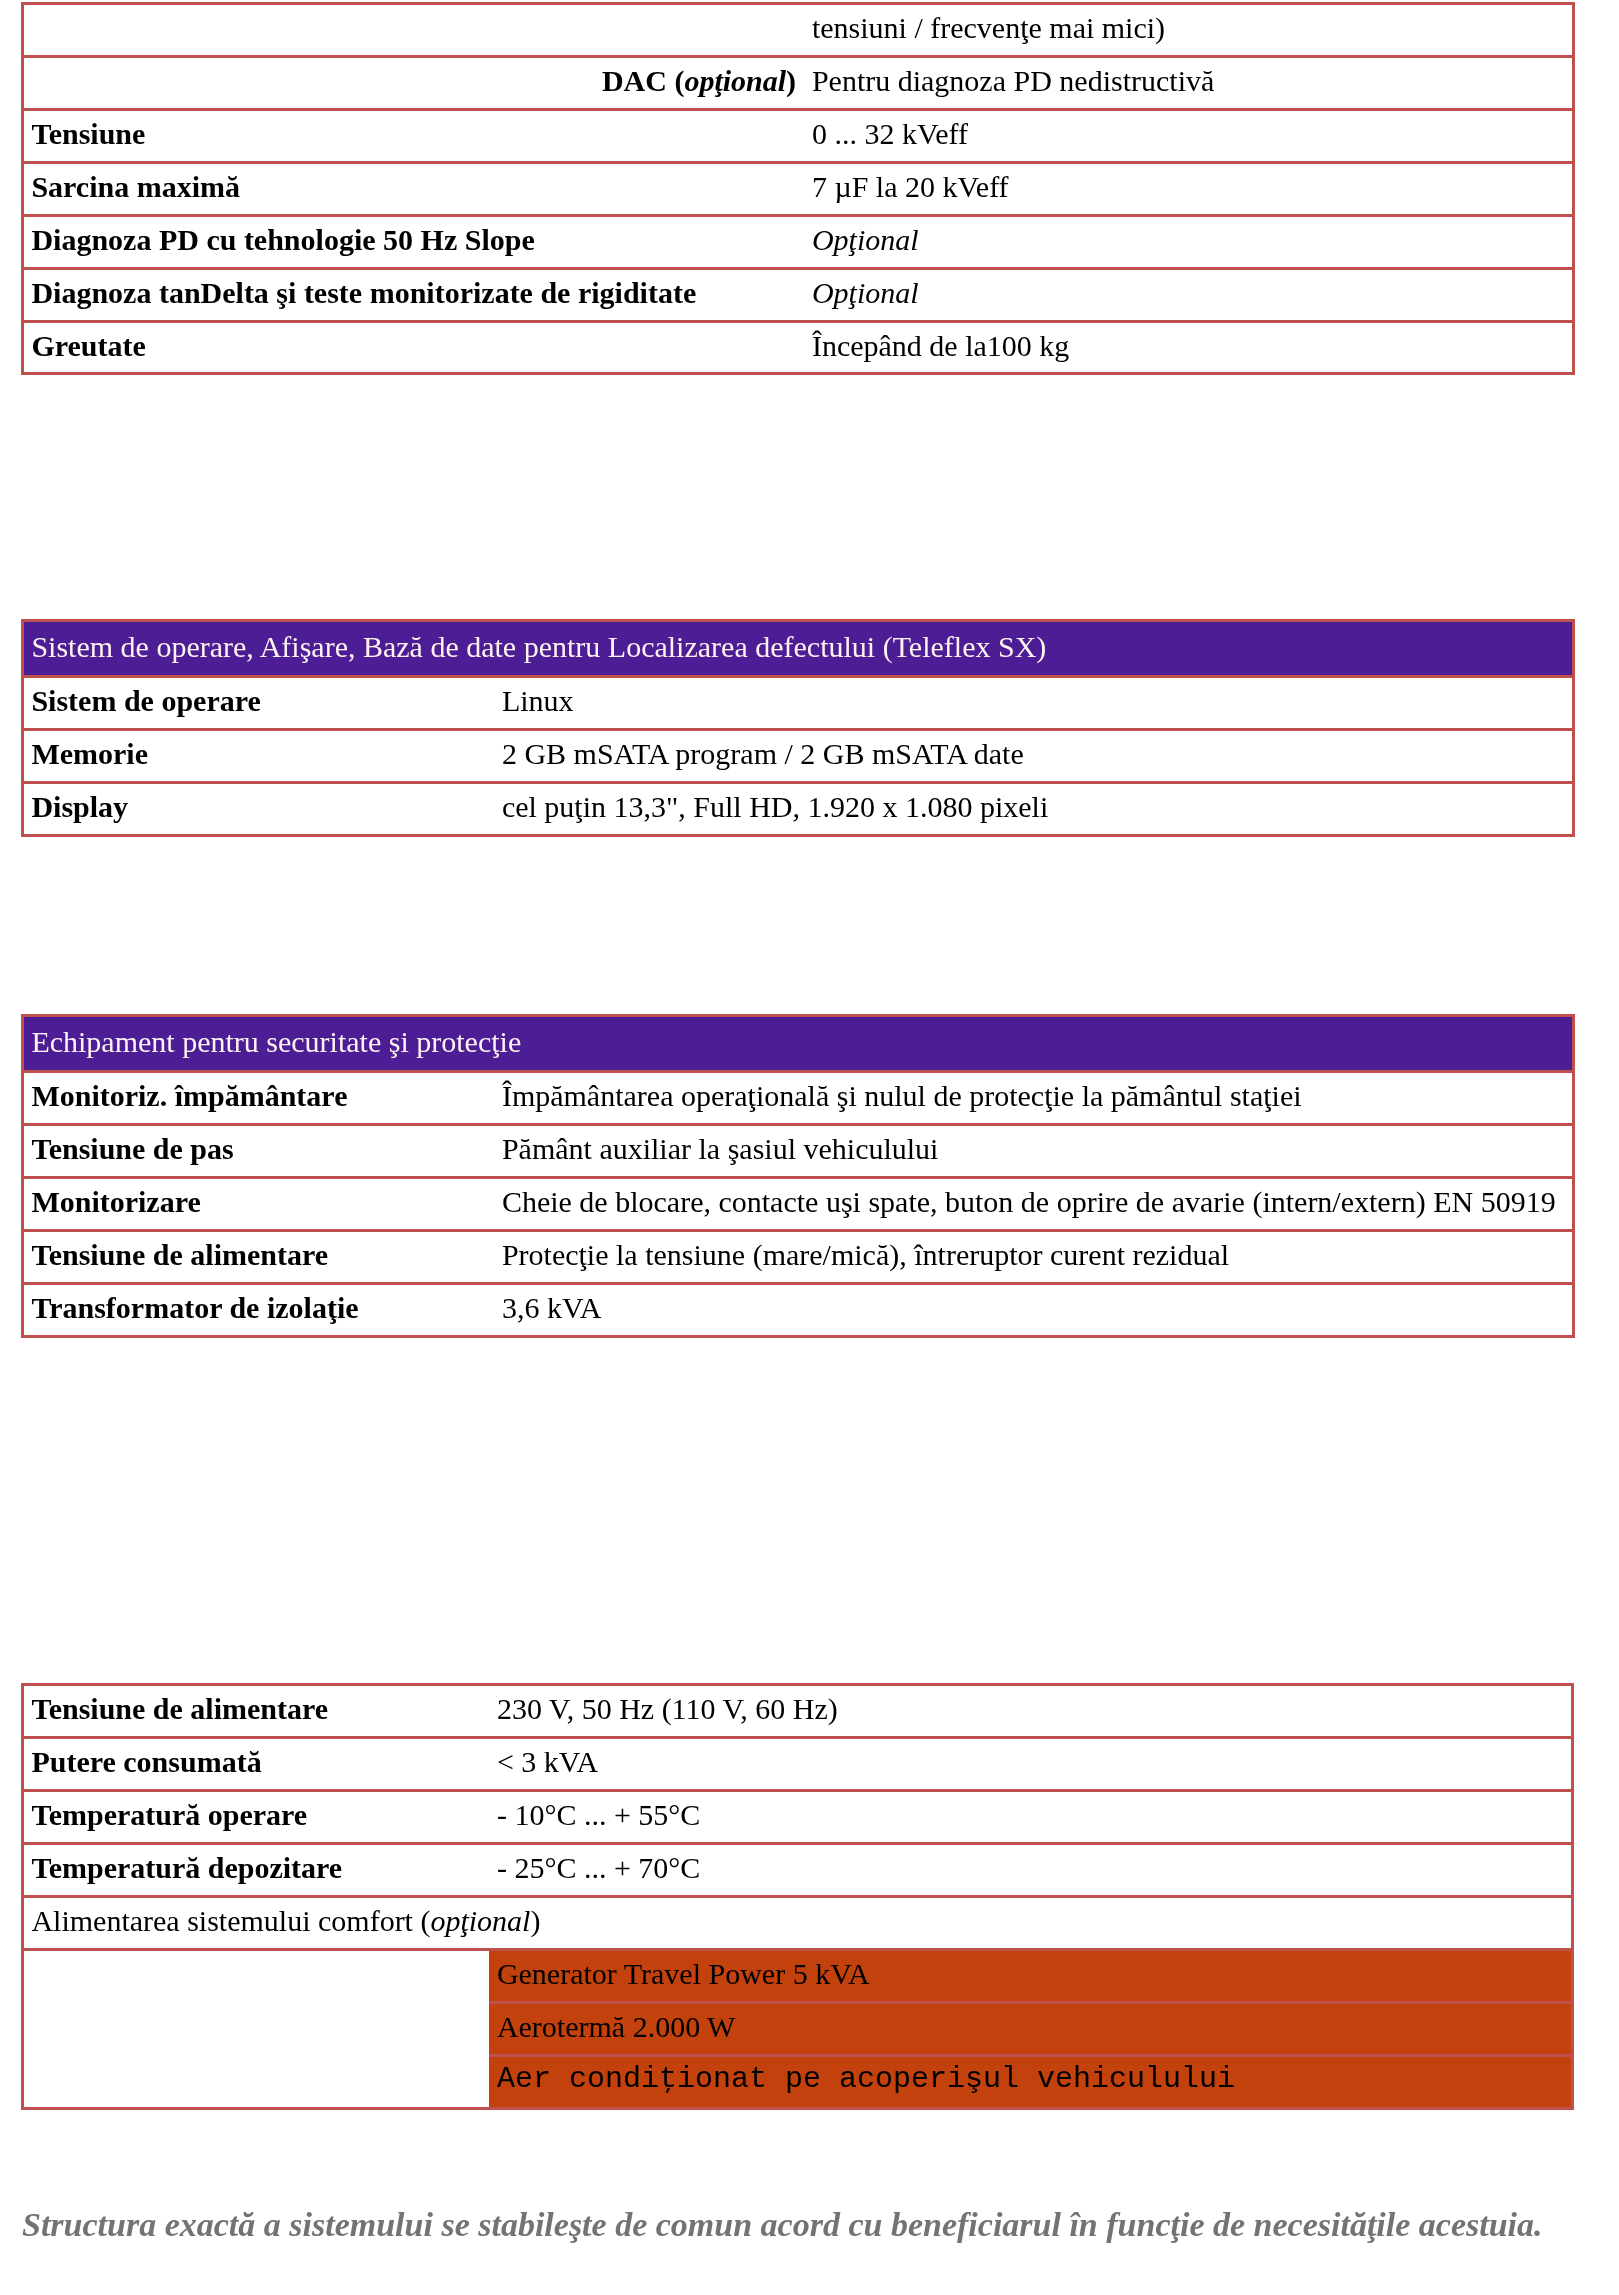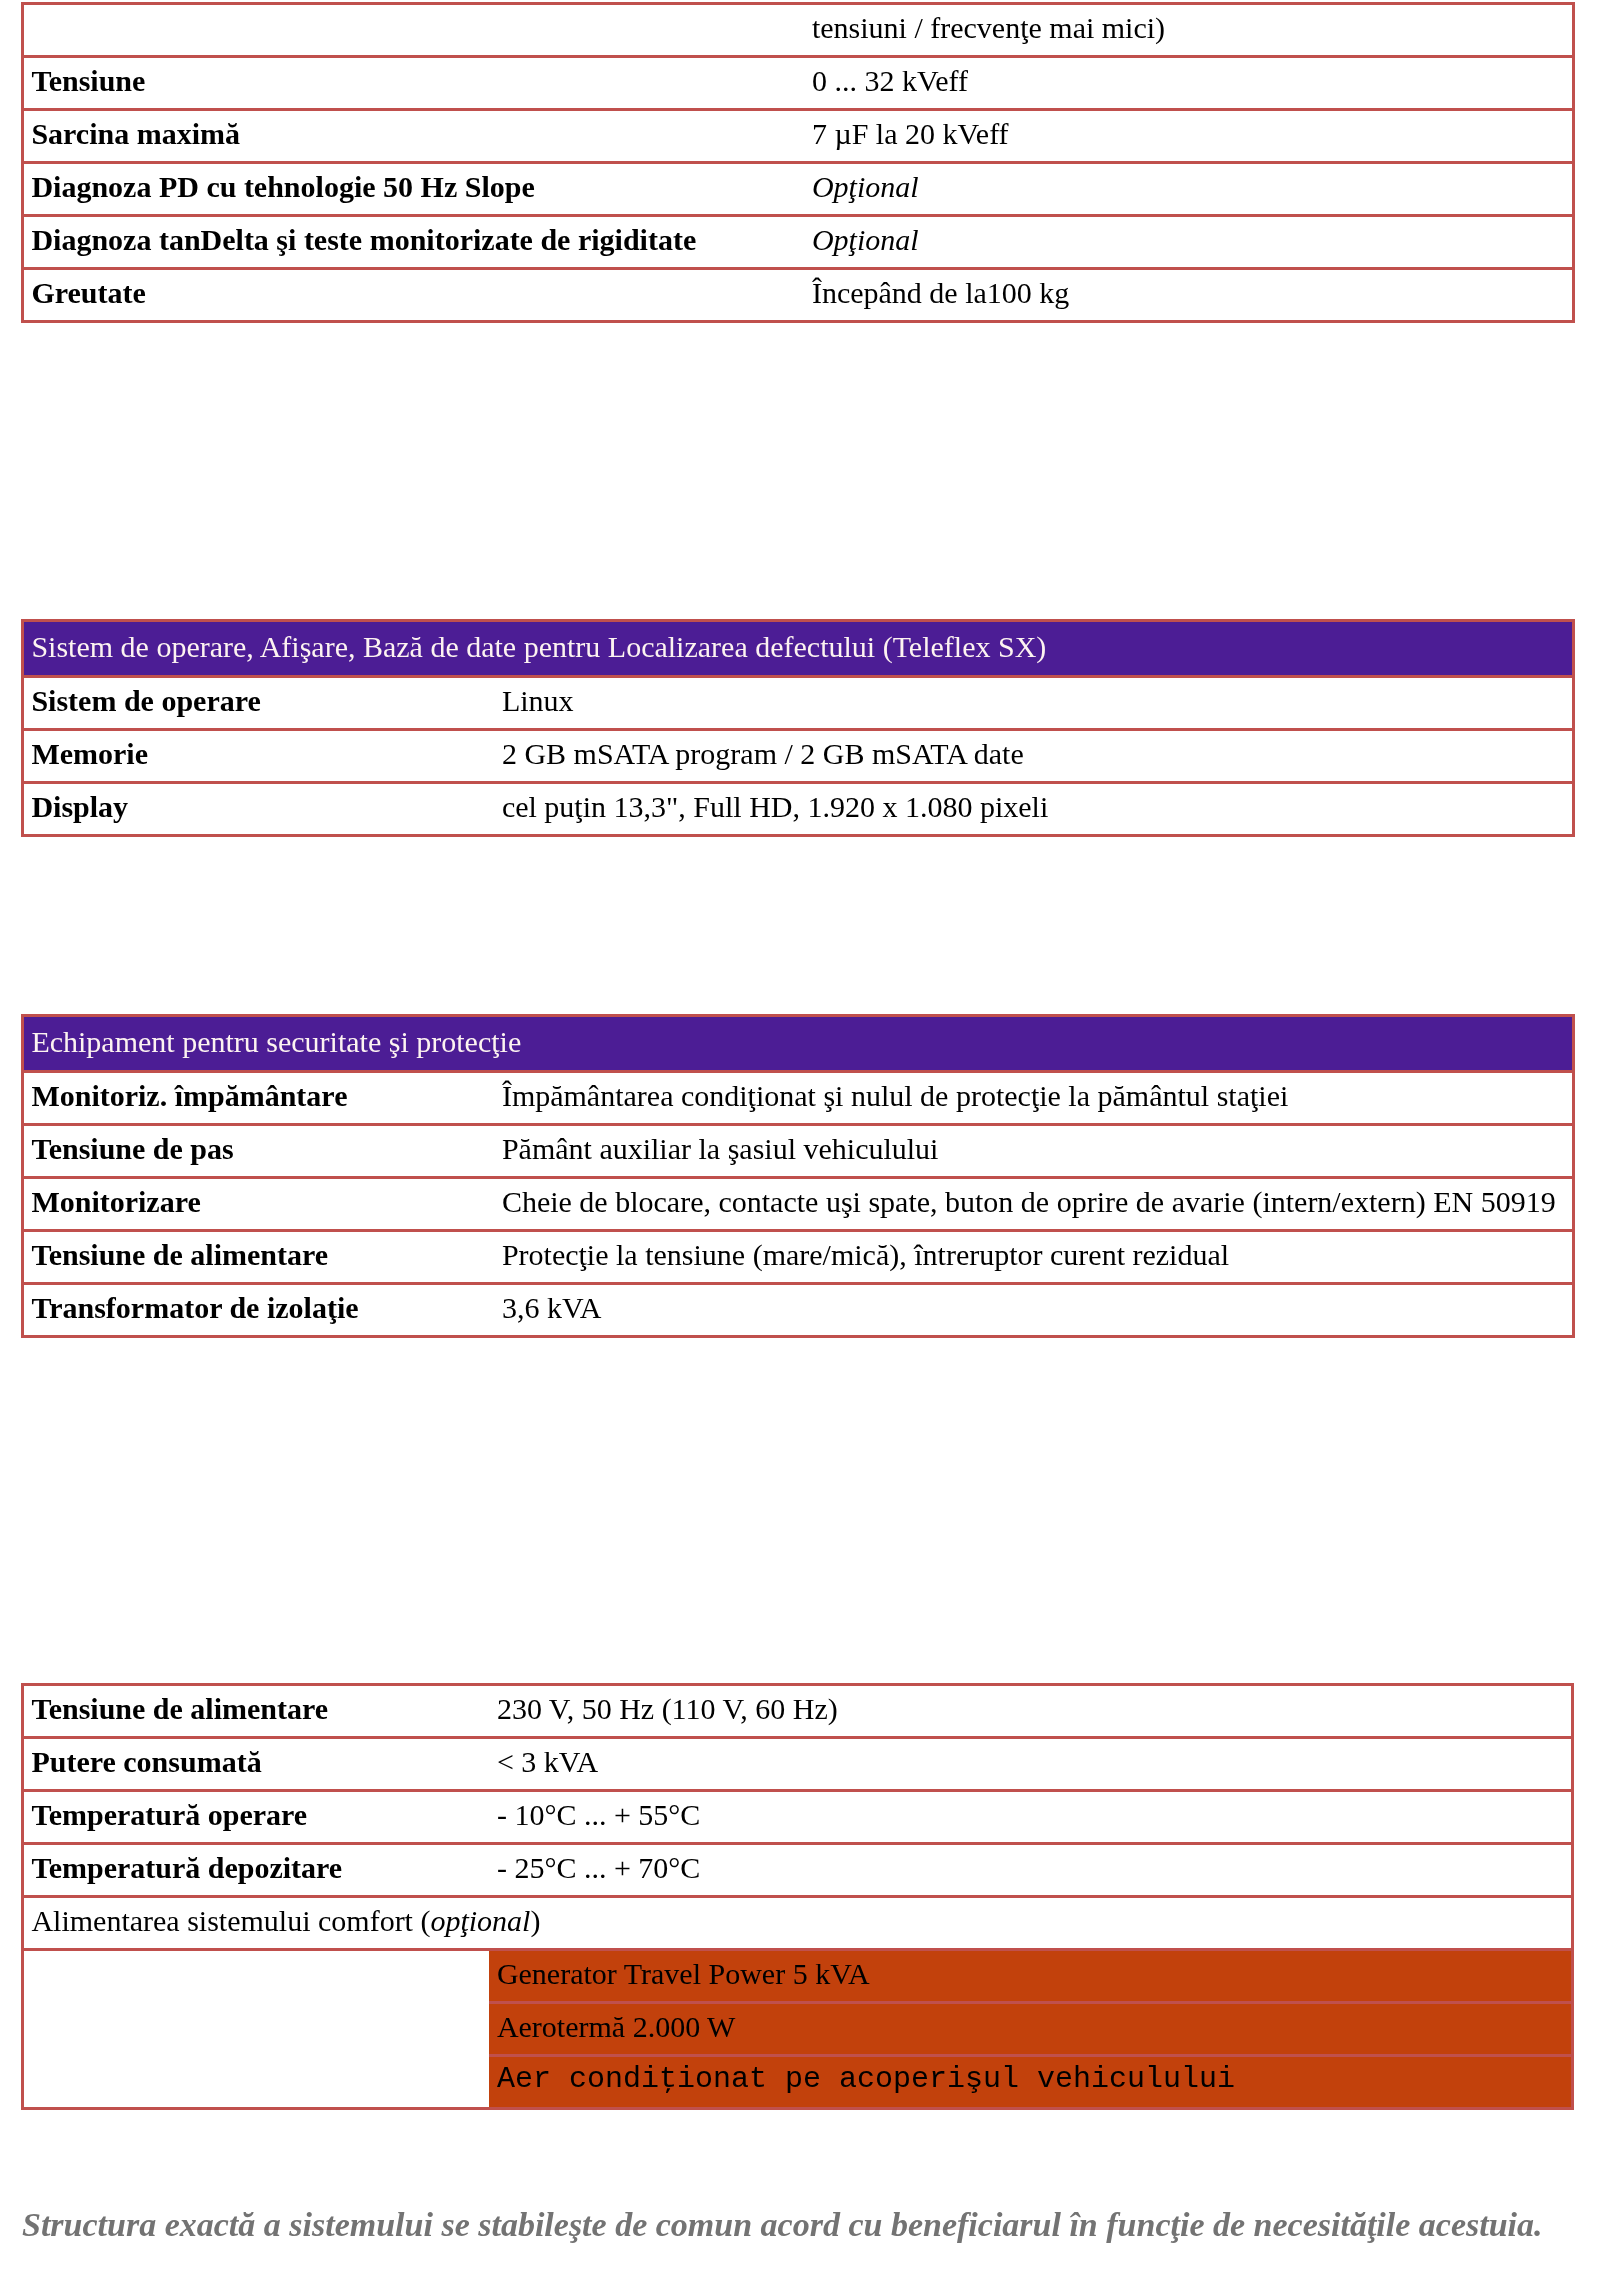--- a/index.html
+++ b/index.html
@@ -122,20 +122,24 @@
     <colgroup>
         <col style="width:782px">
         <col style="width:769px">
       </colgroup>
     <tbody>
       <tr>
         <td class="val right"></td>
         <td class="val">tensiuni / frecvenţe mai mici)</td>
       </tr>
       <tr>
+        <td class="lbl right"><span>DAC (</span><span class="it">opţional</span><span>)</span></td>
+        <td class="val">Pentru diagnoza PD nedistructivă</td>
+      </tr>
+      <tr>
         <td class="lbl">Tensiune</td>
         <td class="val">0 ... 32 kVeff</td>
       </tr>
       <tr>
         <td class="lbl">Sarcina maximă</td>
         <td class="val">7 µF la 20 kVeff</td>
       </tr>
       <tr>
         <td class="lbl">Diagnoza PD cu tehnologie 50 Hz Slope</td>
         <td class="val it">Opţional</td>
@@ -179,21 +183,21 @@
     <colgroup>
         <col style="width:472px">
         <col style="width:1079px">
       </colgroup>
     <tbody>
       <tr class="banner">
         <td colspan="2">Echipament pentru securitate şi protecţie</td>
       </tr>
       <tr>
         <td class="lbl">Monitoriz. împământare</td>
-        <td class="val just">Împământarea condiţionat şi nulul de protecţie la pământul staţiei</td>
+        <td class="val just">Împământarea operaţională şi nulul de protecţie la pământul staţiei</td>
       </tr>
       <tr>
         <td class="lbl">Tensiune de pas</td>
         <td class="val">Pământ auxiliar la şasiul vehiculului</td>
       </tr>
       <tr>
         <td class="lbl">Monitorizare</td>
         <td class="val just">Cheie de blocare, contacte uşi spate, buton de oprire de avarie (intern/extern) EN 50919</td>
       </tr>
       <tr>

